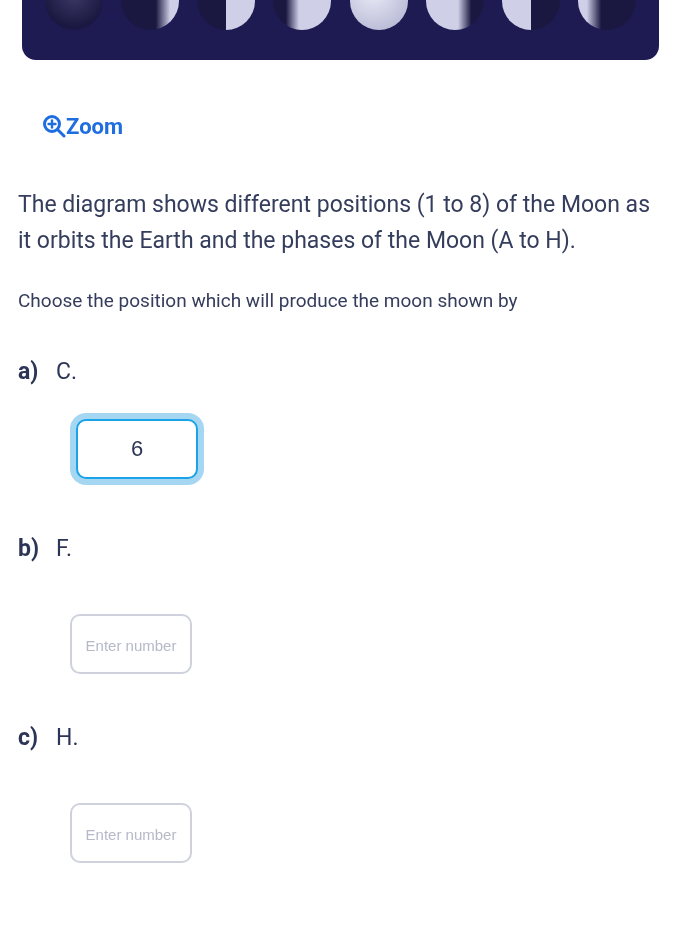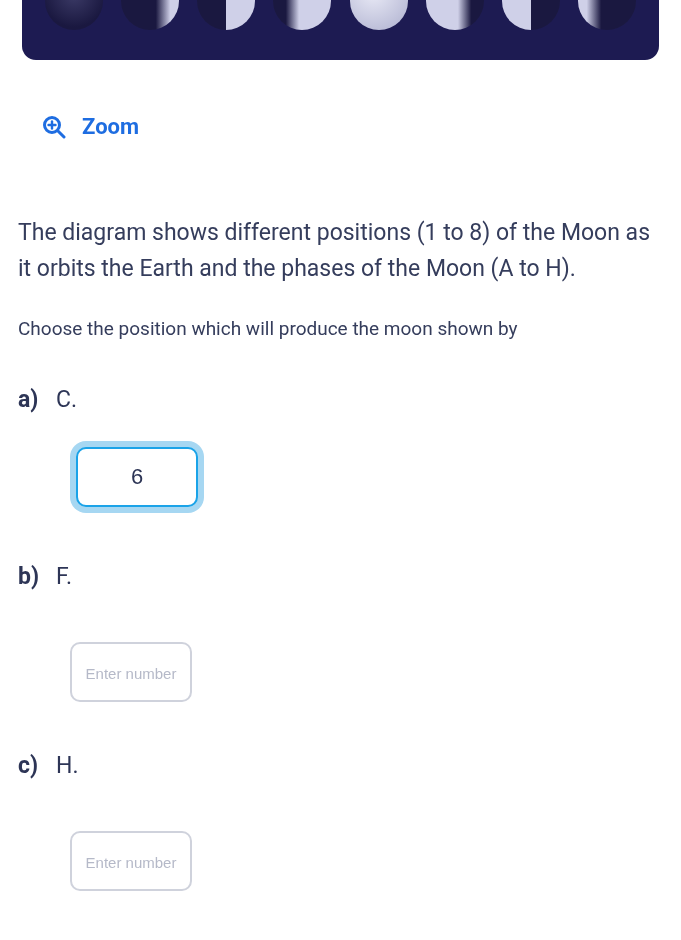--- a/index.html
+++ b/index.html
@@ -34,38 +34,38 @@
   .moon.waxcres  { background: linear-gradient(90deg, #1a1840 0%, #1a1840 60%, #cfd0e8 85%, #cfd0e8 100%); border-radius:50%; }
   .moon.firstq   { background: linear-gradient(90deg, #1a1840 0%, #1a1840 50%, #cfd0e8 50%, #cfd0e8 100%); }
   .moon.waxgib   { background: linear-gradient(90deg, #1a1840 0%, #1a1840 22%, #cfd0e8 45%, #cfd0e8 100%); }
   .moon.full     { background: radial-gradient(circle at 40% 35%, #e9eaf6 0%, #b9bbd6 80%); }
   .moon.wangib   { background: linear-gradient(270deg, #1a1840 0%, #1a1840 22%, #cfd0e8 45%, #cfd0e8 100%); }
   .moon.lastq    { background: linear-gradient(270deg, #1a1840 0%, #1a1840 50%, #cfd0e8 50%, #cfd0e8 100%); }
   .moon.wancres  { background: linear-gradient(270deg, #1a1840 0%, #1a1840 60%, #cfd0e8 85%, #cfd0e8 100%); }
 
   .zoom {
     display: flex;
-    align-items: flex-end;
-    gap: 16px;
+    align-items: flex-start;
+    gap: 0;
     margin: 54px 0 0 42px;
     color: #1e6de1;
     font-weight: 700;
     font-size: 22px;
     cursor: pointer;
   }
   .zoom svg { display:block; }
 
   .content {
     padding: 0 18px;
   }
   .para {
     font-size: 23px;
     line-height: 1.55;
     color: #353d5c;
-    margin-top: 76px;
+    margin-top: 48px;
   }
   .para2 {
     font-size: 19px;
     line-height: 1.55;
     color: #353d5c;
     margin-top: 28px;
   }
 
   .question {
     margin-top: 42px;

